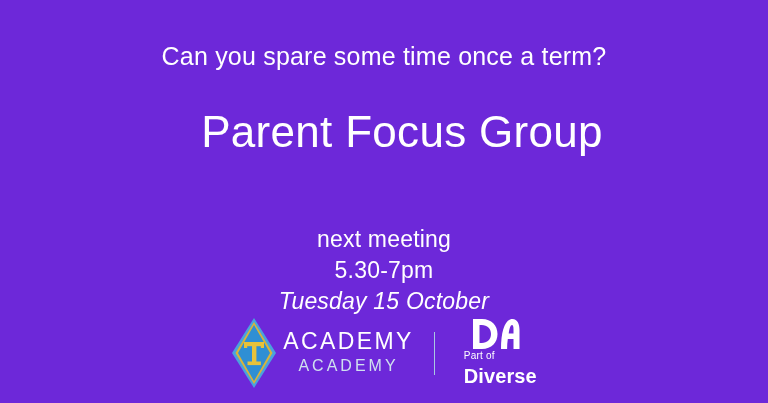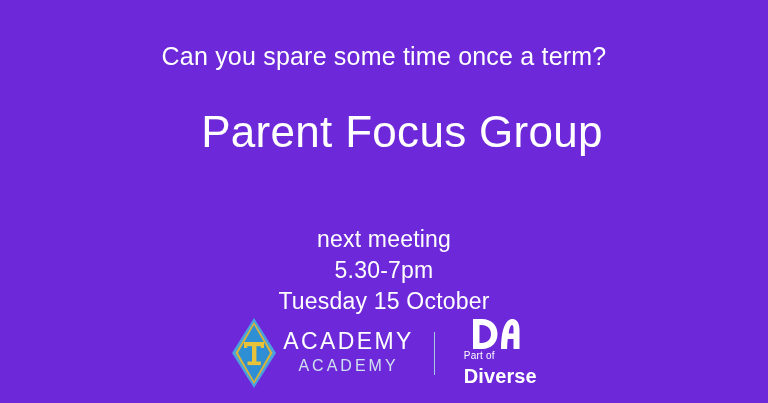--- a/index.html
+++ b/index.html
@@ -69,20 +69,21 @@
   }
   .details-line {
     font-size: 23px;
     font-weight: 300;
     letter-spacing: 0.2px;
     margin-bottom: 8px;
     white-space: nowrap;
   }
   .details-line:last-child {
     margin-bottom: 0;
+    font-style: italic;
   }
 
   
   .logo-bar {
     position: absolute;
     top: 317px;
     left: 0;
     right: 0;
     height: 72px;
     display: flex;

